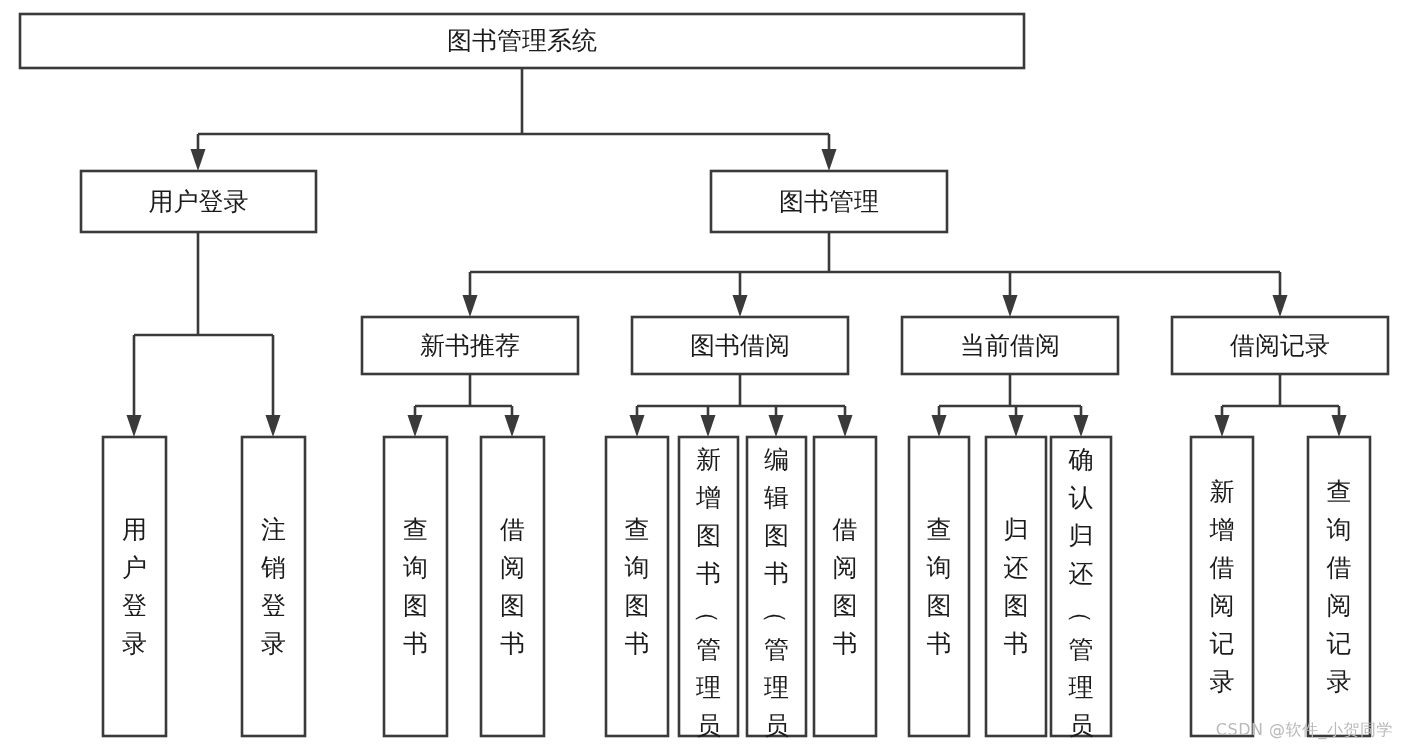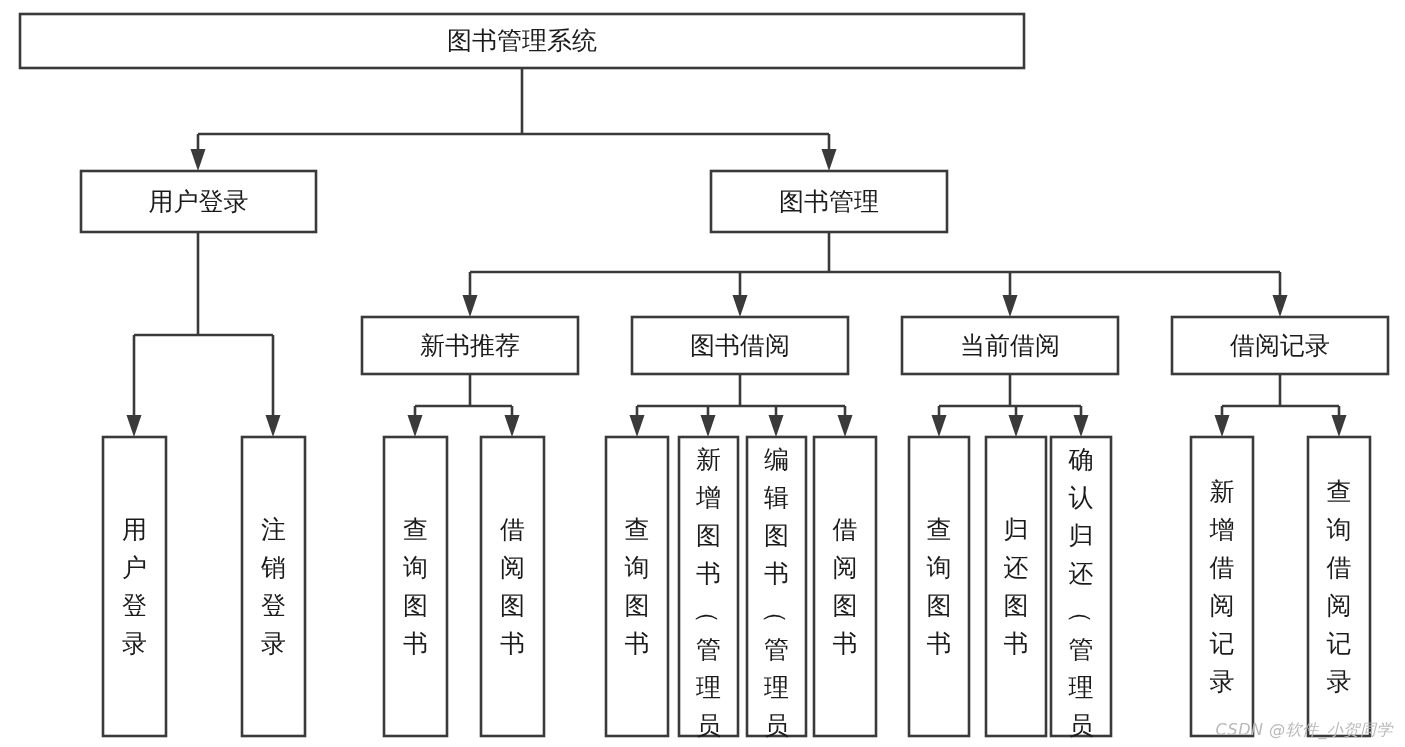--- a/index.html
+++ b/index.html
@@ -41,21 +41,20 @@
   .watermark{
     position:absolute;
     right:12px;
     bottom:6px;
     font-family:"DejaVu Sans","Liberation Sans",sans-serif;
     font-size:16px;
     color:#b9b9b9;
     letter-spacing:0.5px;
     white-space:nowrap;
     user-select:none;
-    font-style:italic;
   }
 </style>
 </head>
 <body>
 
 <div id="diagram-root">
   <svg class="diagram" viewBox="0 0 1405 747" xmlns="http://www.w3.org/2000/svg">
     <g id="connector-layer">
         <g>
           <path class="conn" d="M522 68 L522 134"></path>

